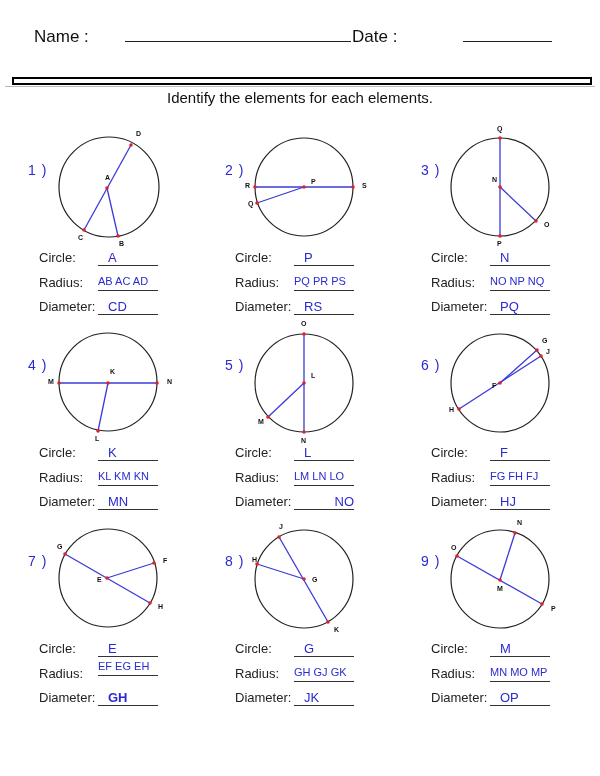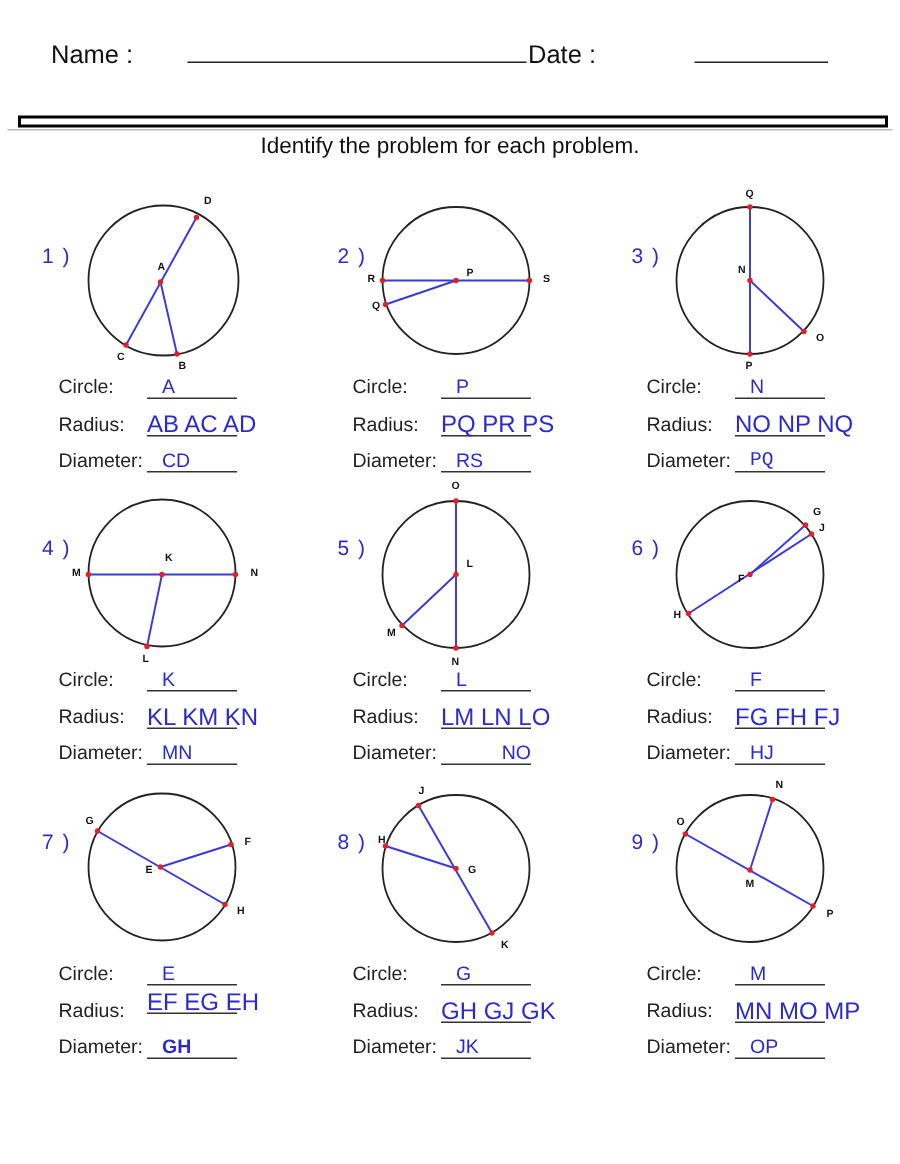--- a/index.html
+++ b/index.html
@@ -10,35 +10,35 @@
   .hdr-line { height:0; border-top:1.3px solid #222; }
   .bar { left:12px; top:77px; width:576px; height:4px; border:2px solid #000; box-sizing:content-box; background:#fff; }
   .bar-shadow { left:5px; top:86px; width:590px; border-top:1px solid #bbb; }
   .instr { top:89px; left:0; width:600px; text-align:center; font-size:15px; color:#111; }
   .panel { position:absolute; width:196px; height:196px; }
   .pnum { position:absolute; font-size:14px; color:#2a2ad0; letter-spacing:1px; }
   .svgwrap { position:absolute; left:0; top:0; }
   .row-label { position:absolute; font-size:13px; color:#222; }
   .ans { position:absolute; width:60px; height:16px; border-bottom:1px solid #333; font-size:12.5px; color:#2a2ad0; white-space:nowrap; }
   .ans.single { padding-left:10px; box-sizing:border-box; font-size:13px; }
-  .ans.multi { font-size:16px; text-align:center; padding-left:0px; box-sizing:border-box; }
+  .ans.multi { font-size:11px; text-align:left; padding-left:0px; box-sizing:border-box; }
   .pt-label { font-size:7px; font-weight:bold; fill:#111; font-family:"Liberation Sans", sans-serif; }
 </style>
 </head>
 <body>
 
 <div class="abs hdr-label" style="left:34px;top:27px;">Name :</div>
 <div class="abs hdr-line" style="left:125px;top:41px;width:226px;"></div>
 <div class="abs hdr-label" style="left:352px;top:27px;">Date :</div>
 <div class="abs hdr-line" style="left:463px;top:41px;width:89px;"></div>
 
 <div class="abs bar"></div>
 <div class="abs bar-shadow"></div>
 
-<div class="abs instr">Identify the problem for each problem.</div>
+<div class="abs instr">Identify the elements for each elements.</div>
 
 <div class="panel" style="left:20px;top:120px;">
   <div class="pnum" style="left:8px;top:42px;">1 )</div>
   <svg class="svgwrap" width="196" height="130" viewBox="0 0 196 130">
     <circle cx="89" cy="67" r="50" fill="none" stroke="#222" stroke-width="1.2"></circle>
     <line x1="111" y1="25" x2="64" y2="110" stroke="#3a3ad8" stroke-width="1.3"></line>
     <line x1="87" y1="68" x2="98" y2="116" stroke="#3a3ad8" stroke-width="1.3"></line>
     <circle cx="87" cy="68" r="1.8" fill="#e0202a"></circle>
     <circle cx="111" cy="25" r="1.8" fill="#e0202a"></circle>
     <circle cx="64" cy="110" r="1.8" fill="#e0202a"></circle>
@@ -92,21 +92,21 @@
     <text class="pt-label" x="81" y="62">N</text>
     <text class="pt-label" x="86" y="11">Q</text>
     <text class="pt-label" x="86" y="126">P</text>
     <text class="pt-label" x="133" y="107">O</text>
   </svg>
   <div class="row-label" style="left:20px;top:130px;">Circle:</div>
   <div class="ans single" style="left:79px;top:130px;">N</div>
   <div class="row-label" style="left:20px;top:155px;">Radius:</div>
   <div class="ans multi" style="left:79px;top:155px;">NO  NP  NQ</div>
   <div class="row-label" style="left:20px;top:179px;">Diameter:</div>
-  <div class="ans single" style="left:79px;top:179px;font-family:Liberation Mono, monospace;">PQ</div>
+  <div class="ans single" style="left:79px;top:179px;">PQ</div>
 </div>
 
 <div class="panel" style="left:20px;top:316px;">
   <div class="pnum" style="left:8px;top:41px;">4 )</div>
   <svg class="svgwrap" width="196" height="130" viewBox="0 0 196 130">
     <circle cx="88" cy="66" r="49" fill="none" stroke="#222" stroke-width="1.2"></circle>
     <line x1="39" y1="67" x2="137" y2="67" stroke="#3a3ad8" stroke-width="1.3"></line>
     <line x1="88" y1="67" x2="78" y2="115" stroke="#3a3ad8" stroke-width="1.3"></line>
     <circle cx="88" cy="67" r="1.8" fill="#e0202a"></circle>
     <circle cx="39" cy="67" r="1.8" fill="#e0202a"></circle>

